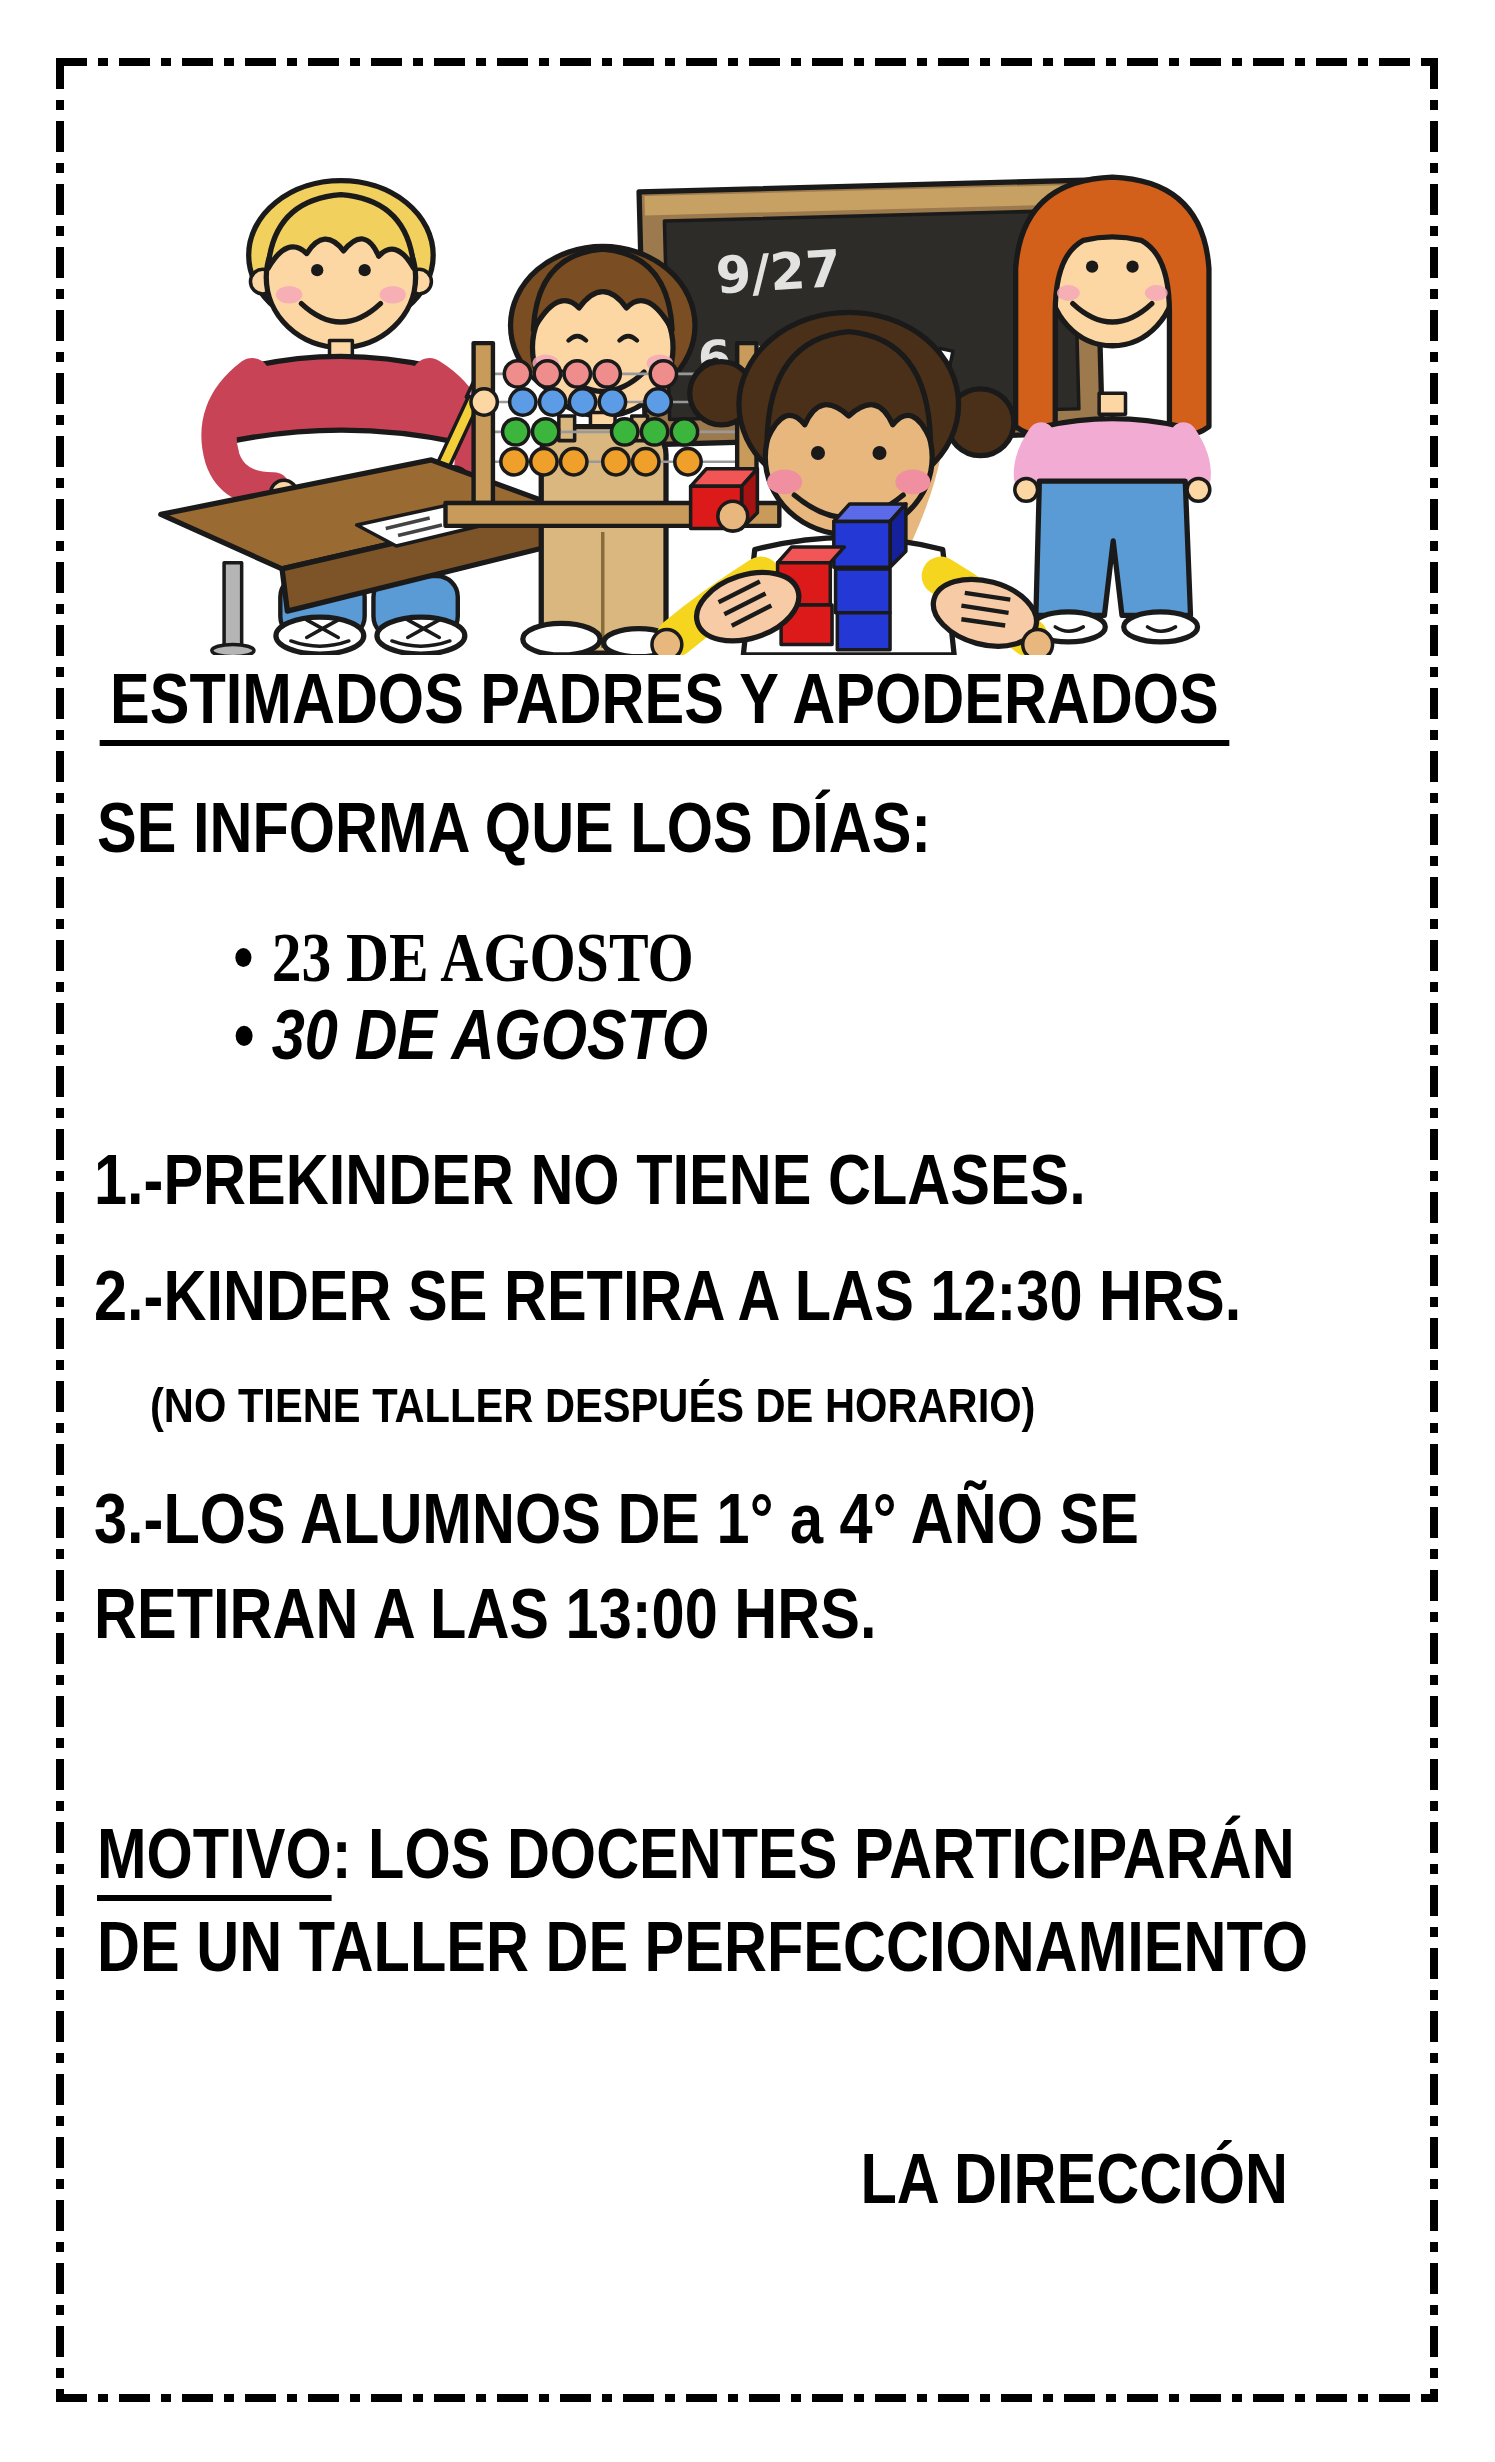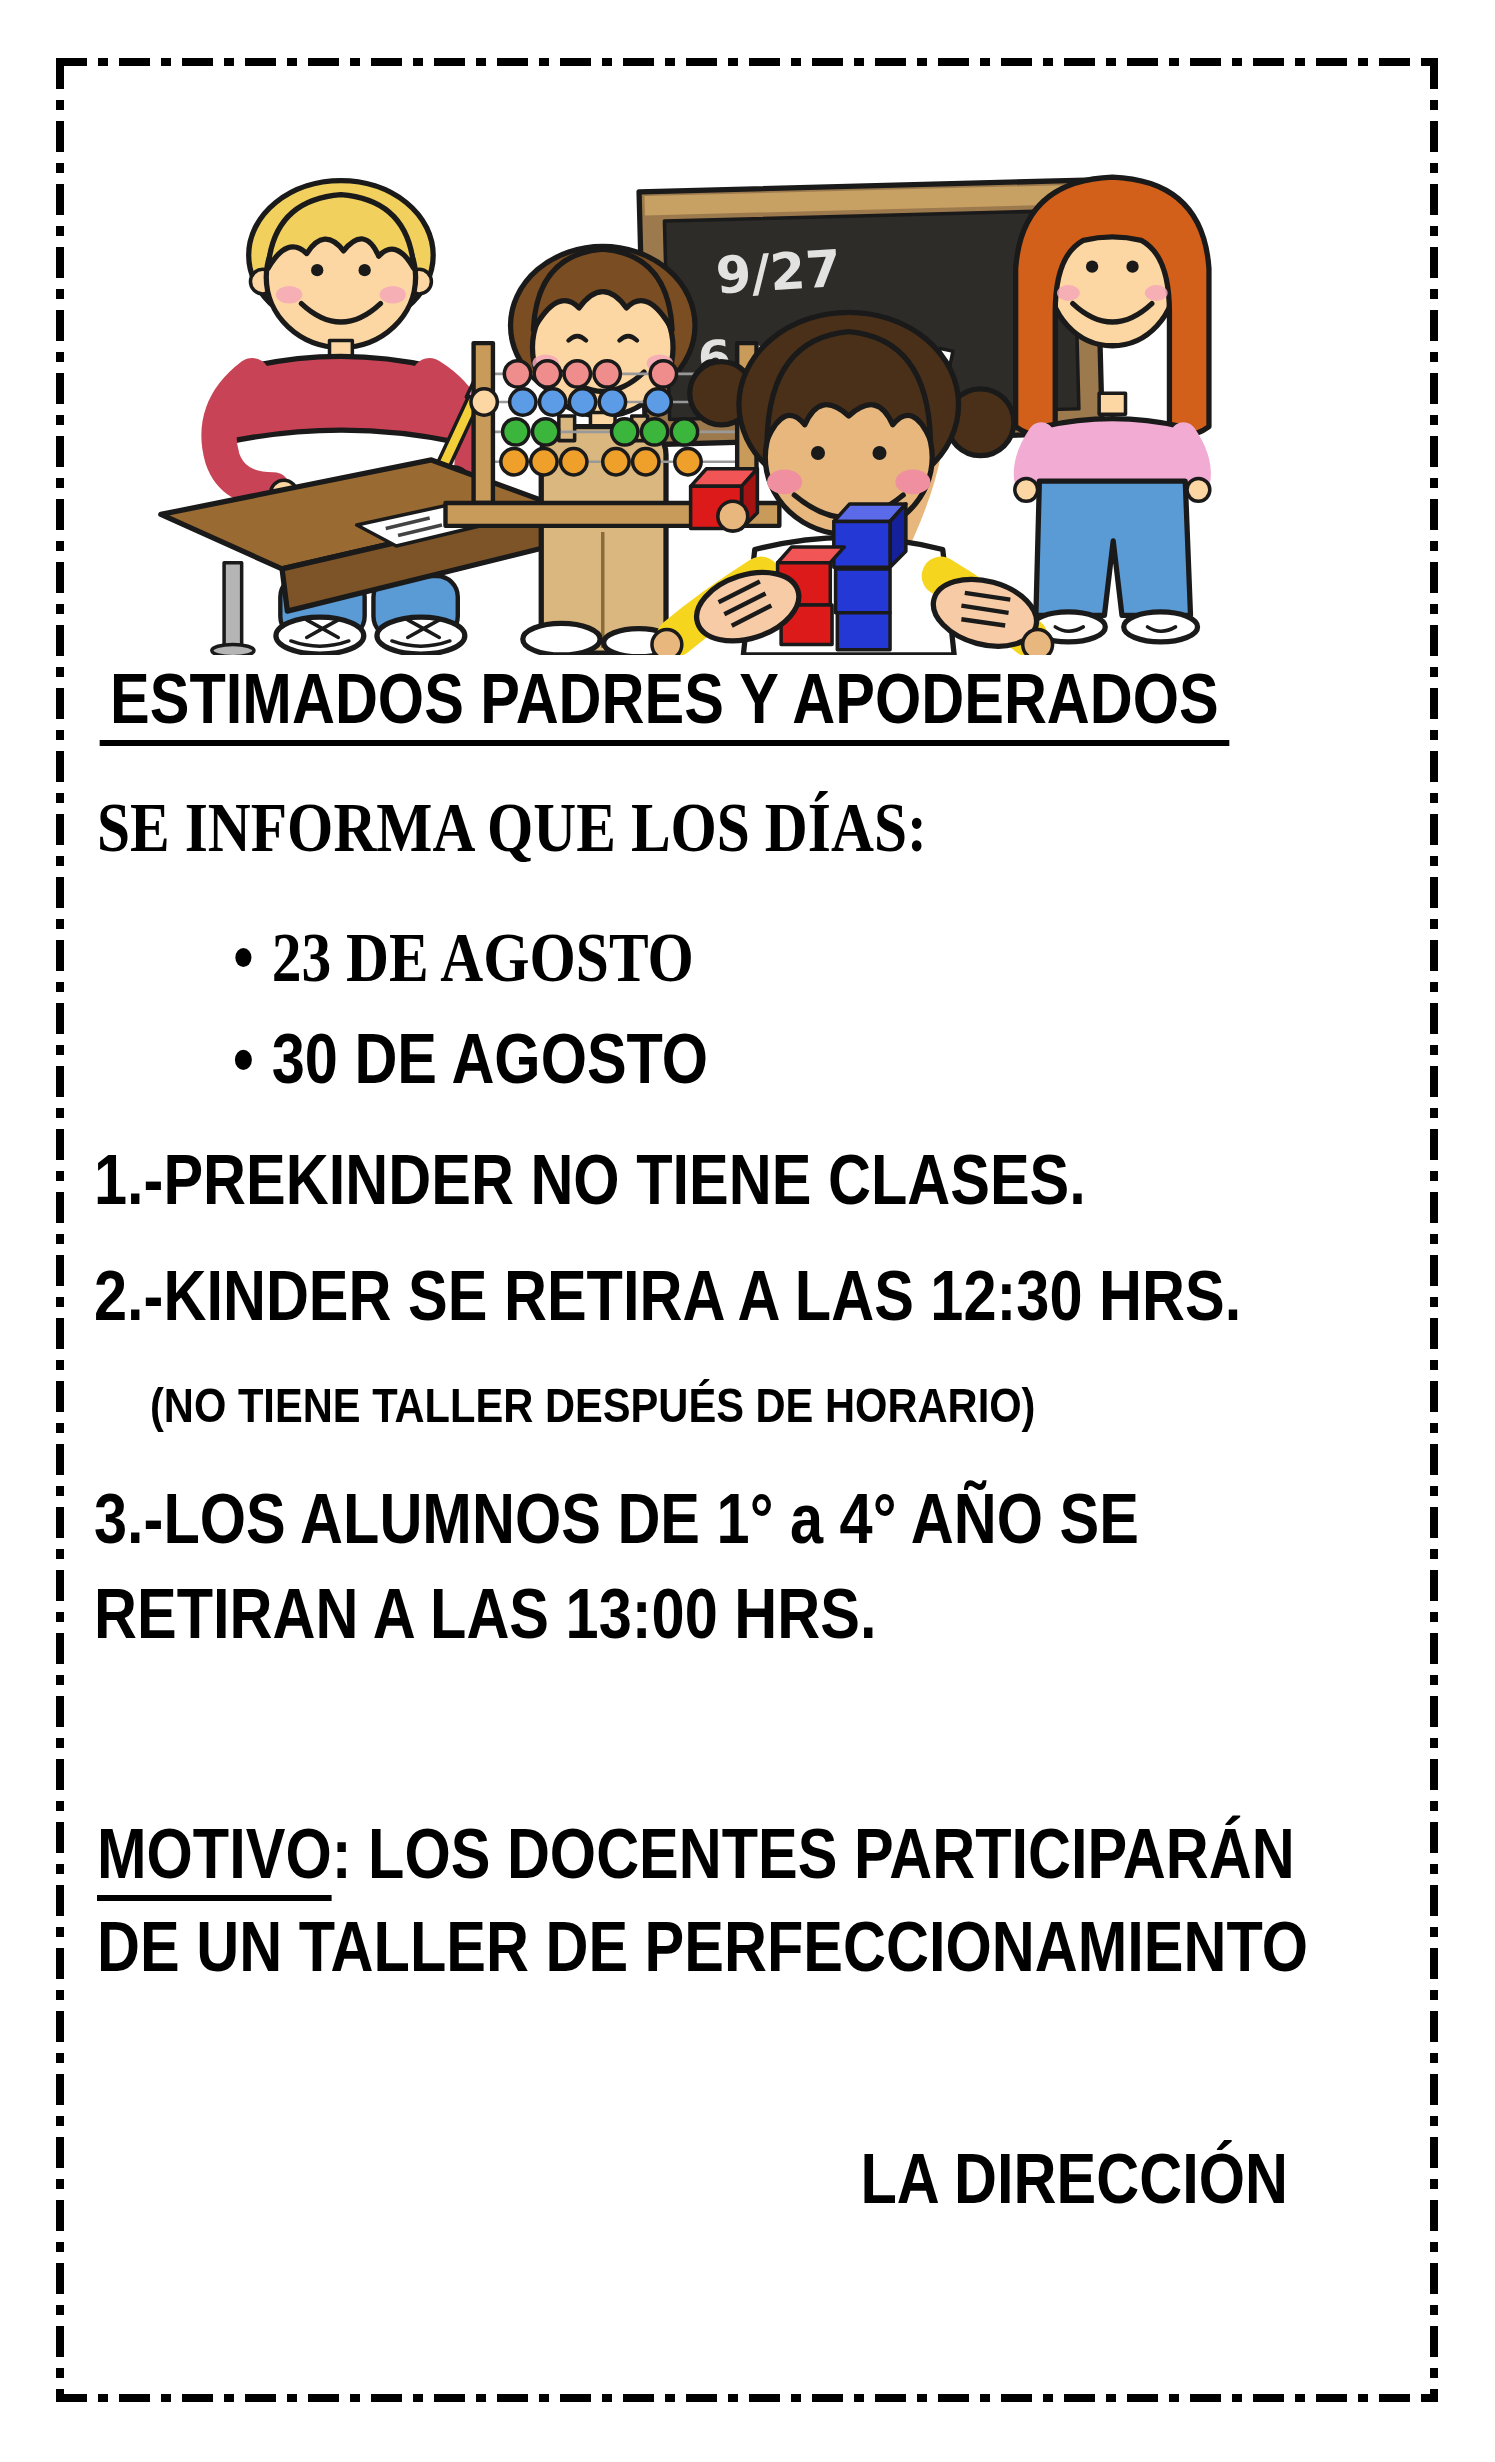--- a/index.html
+++ b/index.html
@@ -18,23 +18,23 @@
     background:repeating-linear-gradient(180deg,var(--border_black,#000) 0 31px,transparent 31px 42px,var(--border_black,#000) 42px 52px,transparent 52px 63px);}
   .b-left{left:0;} .b-right{right:0;}
 
   
   .line{position:absolute;font-weight:700;font-size:70px;line-height:1;color:var(--text_black,#000);white-space:nowrap;}
   .sx{display:inline-block;transform:scaleX(.85);transform-origin:0 50%;line-height:1;}
   .sx-c{display:inline-block;transform:scaleX(.85);transform-origin:50% 50%;line-height:1;}
   .sx-r{display:inline-block;transform:scaleX(.85);transform-origin:100% 50%;line-height:1;}
   .title-line{left:0;width:1495px;top:664px;}
   .title-underline{border-bottom:6.2px solid #000;padding:0 12.3px 1.8px;}
-  .intro{left:97px;top:793px;font-family:Liberation Serif, serif;}
+  .intro{left:97px;top:793px;}
   .bullet1{left:233px;top:923px;font-family:Liberation Serif, serif;}
-  .bullet2{left:233px;top:1024px;}
+  .bullet2{left:233px;top:1000px;font-style:italic;}
   .bullet-dot{margin-right:21px;}
   .item1{left:94px;top:1145px;}
   .item2{left:94px;top:1261px;}
   .note{left:150px;top:1381px;font-size:49px;text-align:right;}
   .item3{left:94px;top:1484px;text-align:right;}
   .item4{left:94px;top:1579px;}
   .motivo{left:97px;top:1819px;}
   .motivo-label{border-bottom:6.2px solid #000;padding-bottom:1.8px;}
   .motivo2{left:97px;top:1912px;}
   .sig{left:0;width:1288px;top:2144px;text-align:right;}

